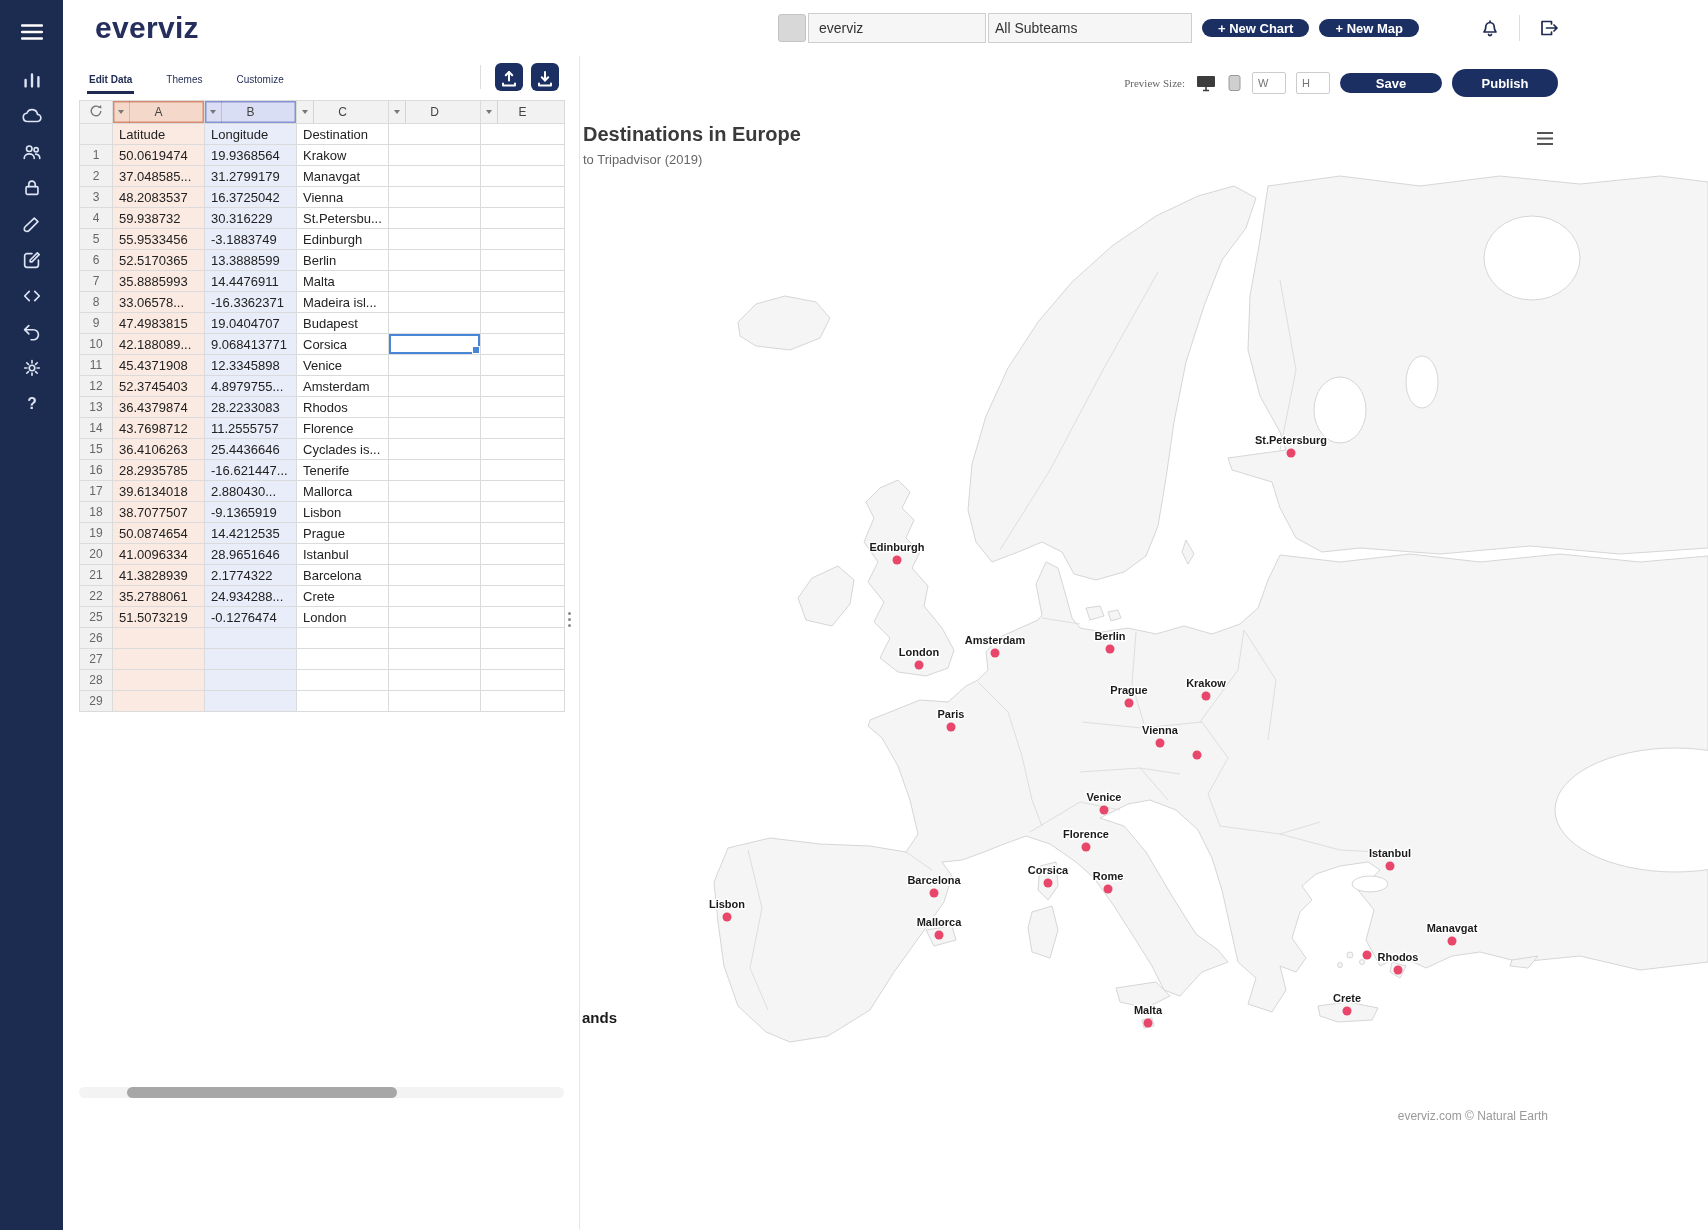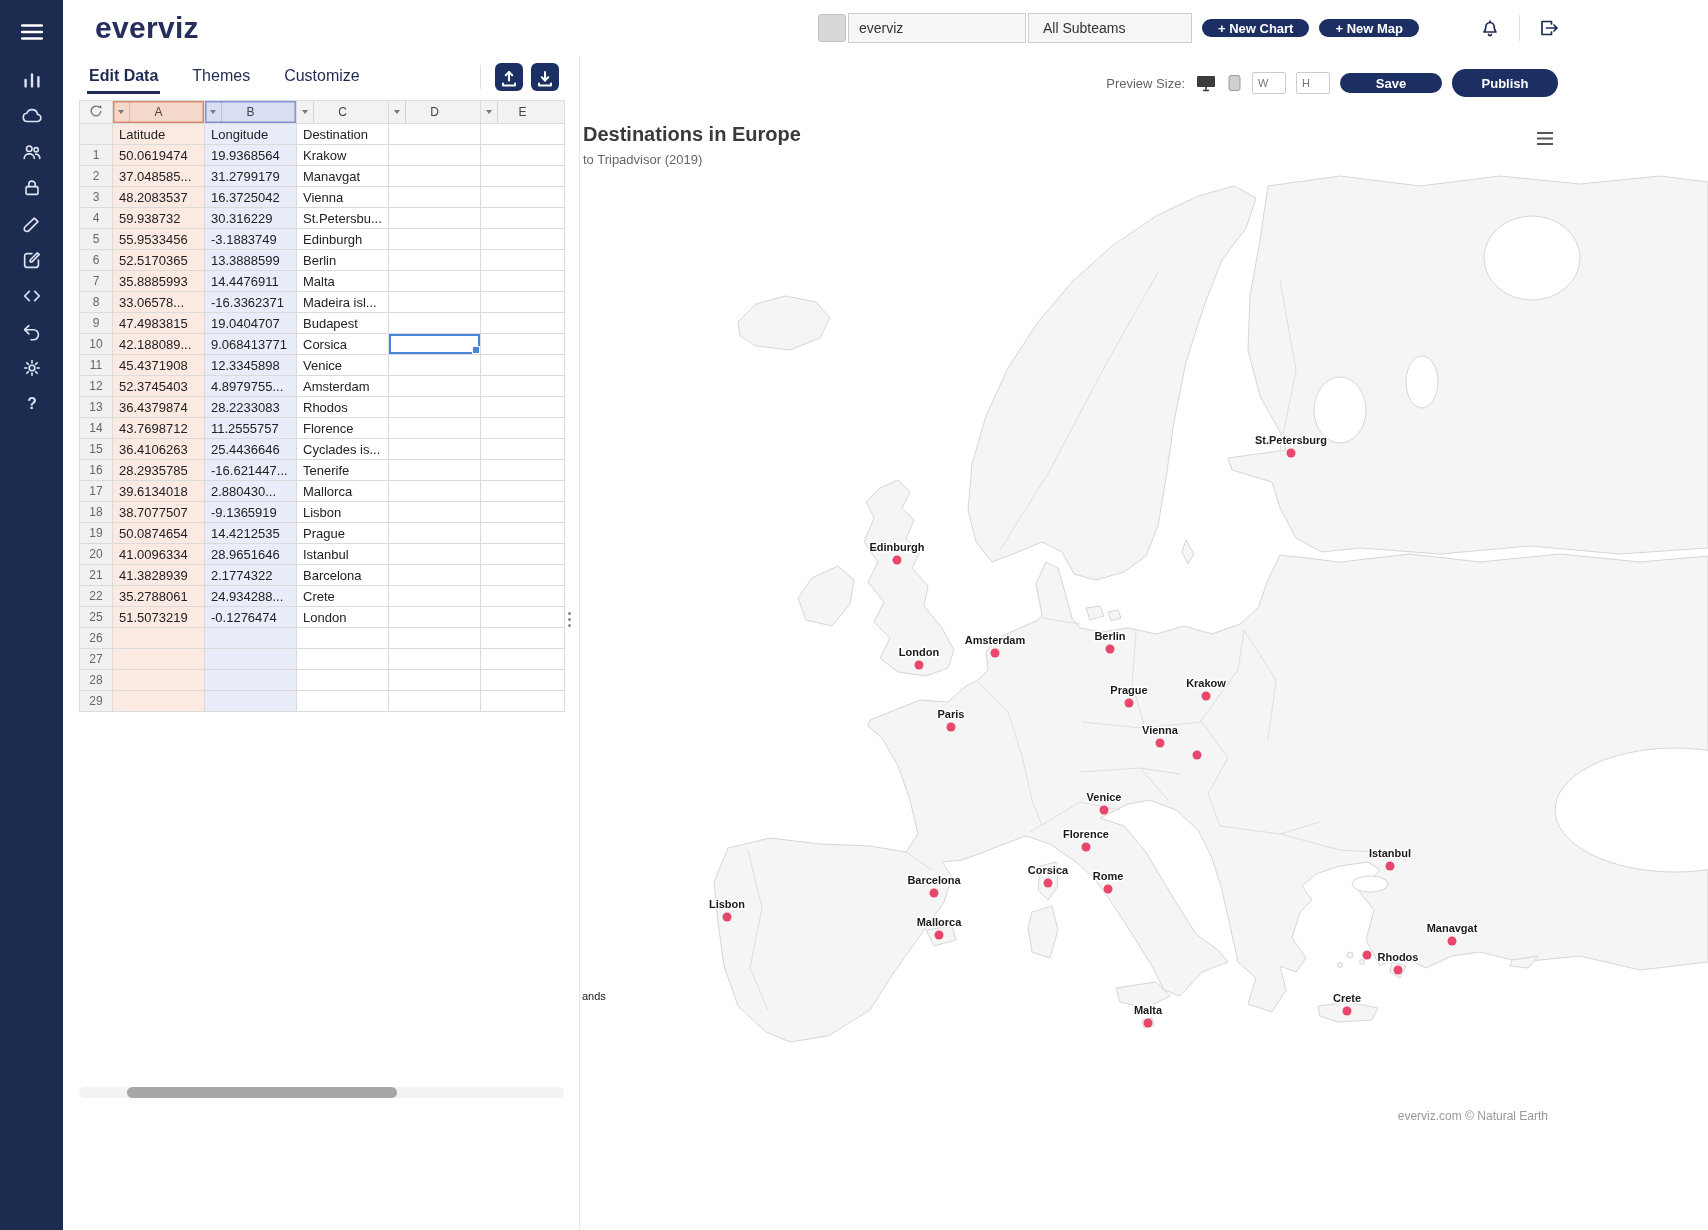--- a/index.html
+++ b/index.html
@@ -14,35 +14,35 @@
   .sb-btn svg { stroke:#dde4f3; fill:none; stroke-width:1.8; stroke-linecap:round; stroke-linejoin:round; }
   .sb-btn.hamburger svg { stroke:#ffffff; stroke-width:2.4; }
 
   
   .main { flex:1; display:flex; flex-direction:column; min-width:0; }
   .topbar { height:56px; background:#fff; display:flex; align-items:center; padding-left:32px; padding-right:144px; }
   .logo { font-size:30px; font-weight:bold; color:#252e5c; letter-spacing:.3px; }
   .team-group { margin-left:auto; display:flex; align-items:center; gap:2px; }
   .team-avatar { width:28px; height:28px; background:#d8d8d8; border:1px solid #c3c3c3; border-radius:3px; }
   .team-input { width:178px; height:30px; border:1px solid #cfcfcf; background:#f6f6f6; font-size:14px; color:#333; padding:0 10px; font-family:inherit; }
-  .subteam-select { width:164px; height:30px; border:1px solid #cfcfcf; background:#f6f6f6; font-size:14px; color:#333; display:flex; align-items:center; padding:0 14px; cursor:pointer; }
+  .subteam-select { width:204px; height:30px; border:1px solid #cfcfcf; background:#f6f6f6; font-size:14px; color:#333; display:flex; align-items:center; padding:0 6px; cursor:pointer; }
   .btn-navy { height:18px; padding:0 16px; background:#1c2f63; color:#fff; border:none; border-radius:15px; font-size:13px; font-weight:bold; cursor:pointer; font-family:inherit; }
   .topbar .btn-navy { margin-left:10px; }
   .topbar .icon-btn { background:none; border:none; cursor:pointer; display:flex; align-items:center; justify-content:center; width:30px; height:30px; }
   .topbar .icon-btn svg { stroke:#1e2a52; fill:none; stroke-width:1.7; stroke-linecap:round; stroke-linejoin:round; }
   .bell-wrap { margin-left:56px; }
   .vdiv { width:1px; height:26px; background:#ddd; margin:0 14px; }
 
   
   .content { flex:1; display:flex; position:relative; min-height:0; }
 
   
   .edit-panel { width:517px; flex:0 0 517px; background:#fff; border-right:1px solid #e6e6e6; position:relative; z-index:2; }
   .panel-top { height:38px; display:flex; align-items:flex-end; padding-left:24px; position:relative; }
-  .tab { font-size:16px; color:#1e2a52; background:none; border:none; cursor:pointer; margin-right:30px; padding:8px 2px 9px; font-family:inherit; }
+  .tab { font-size:10px; color:#1e2a52; background:none; border:none; cursor:pointer; margin-right:30px; padding:8px 2px 9px; font-family:inherit; }
   .tab.active { font-weight:bold; border-bottom:3px solid #1e2a52; padding-bottom:6px; }
   .panel-actions { position:absolute; right:20px; top:7px; display:flex; align-items:center; gap:8px; }
   .panel-divider { width:1px; height:24px; background:#ddd; margin-right:6px; }
   .sq-btn { width:28px; height:28px; background:#1c2f63; border:none; border-radius:6px; cursor:pointer; display:flex; align-items:center; justify-content:center; }
   .sq-btn svg { stroke:#fff; fill:none; stroke-width:2; stroke-linecap:round; stroke-linejoin:round; }
 
   .grid-wrap { margin:6px 0 0 16px; }
   table.grid { border-collapse:collapse; table-layout:fixed; width:485px; font-size:13px; color:#222; }
   .grid th, .grid td { border:1px solid #dbdbdb; height:21px; padding:0 2px 0 6px; text-align:left; font-weight:normal; overflow:hidden; white-space:nowrap; position:relative; }
   .grid .letters th { height:23px; background:#f2f2f2; text-align:center; padding:0; font-size:12px; color:#444; }
@@ -58,34 +58,34 @@
   .grid td.selected::after { content:""; position:absolute; right:0; bottom:0; width:6px; height:6px; background:#4a86d8; border:1px solid #fff; }
 
   .hscroll { position:absolute; left:16px; top:1031px; width:485px; height:11px; background:#f3f3f3; border-radius:6px; cursor:pointer; }
   .hscroll .thumb { position:absolute; left:48px; top:0; width:270px; height:11px; background:#a7a7a7; border-radius:6px; }
   .resize-handle { position:absolute; right:4px; top:552px; display:flex; flex-direction:column; gap:3px; cursor:col-resize; padding:4px; }
   .resize-handle i { width:3px; height:3px; border-radius:50%; background:#8a8a8a; display:block; }
 
   
   .preview { flex:1; background:#fff; position:relative; min-width:0; }
   .preview-toolbar { height:54px; display:flex; align-items:center; justify-content:flex-end; padding-right:150px; gap:10px; }
-  .ps-label { font-size:13px; color:#666; }
+  .ps-label { font-size:11px; color:#666;font-family:Liberation Serif, serif; }
   .ps-icon { background:none; border:none; cursor:pointer; display:flex; align-items:center; }
   .size-input { width:34px; height:22px; border:1px solid #ccc; border-radius:2px; font-size:11px; color:#666; padding:0 5px; font-family:inherit; }
   .btn-save { width:102px; height:20px; }
   .btn-publish { width:106px; height:28px; }
 
   .chart-card { position:relative; height:1120px; overflow:hidden; }
   .chart-title { position:absolute; left:3px; top:13px; font-size:20px; font-weight:600; color:#3a3a3a; white-space:nowrap; }
   .chart-subtitle { position:absolute; left:3px; top:42px; font-size:13px; color:#666; white-space:nowrap; }
   .chart-menu { position:absolute; right:151px; top:20px; background:none; border:none; cursor:pointer; padding:2px; }
   .map-svg { position:absolute; left:0; top:0; width:1128px; height:1020px; }
   .marker-label { font-family:"Liberation Sans", sans-serif; font-size:11px; font-weight:bold; fill:#1a1a1a;
     paint-order:stroke; stroke:#ffffff; stroke-width:3px; stroke-linejoin:round; }
-  .inset-label { position:absolute; left:2px; top:880px; font-size:11px; font-weight:normal; color:#1a1a1a; }
+  .inset-label { position:absolute; left:2px; top:899px; font-size:15px; font-weight:bold; color:#1a1a1a; }
   .credits { position:absolute; right:160px; top:999px; font-size:12px; color:#999;text-align:center; }
 </style>
 </head>
 <body>
 
 <div class="app">
 
   <aside class="sidebar">
     <button class="sb-btn hamburger">
       <svg width="26" height="26" viewBox="0 0 24 24">

